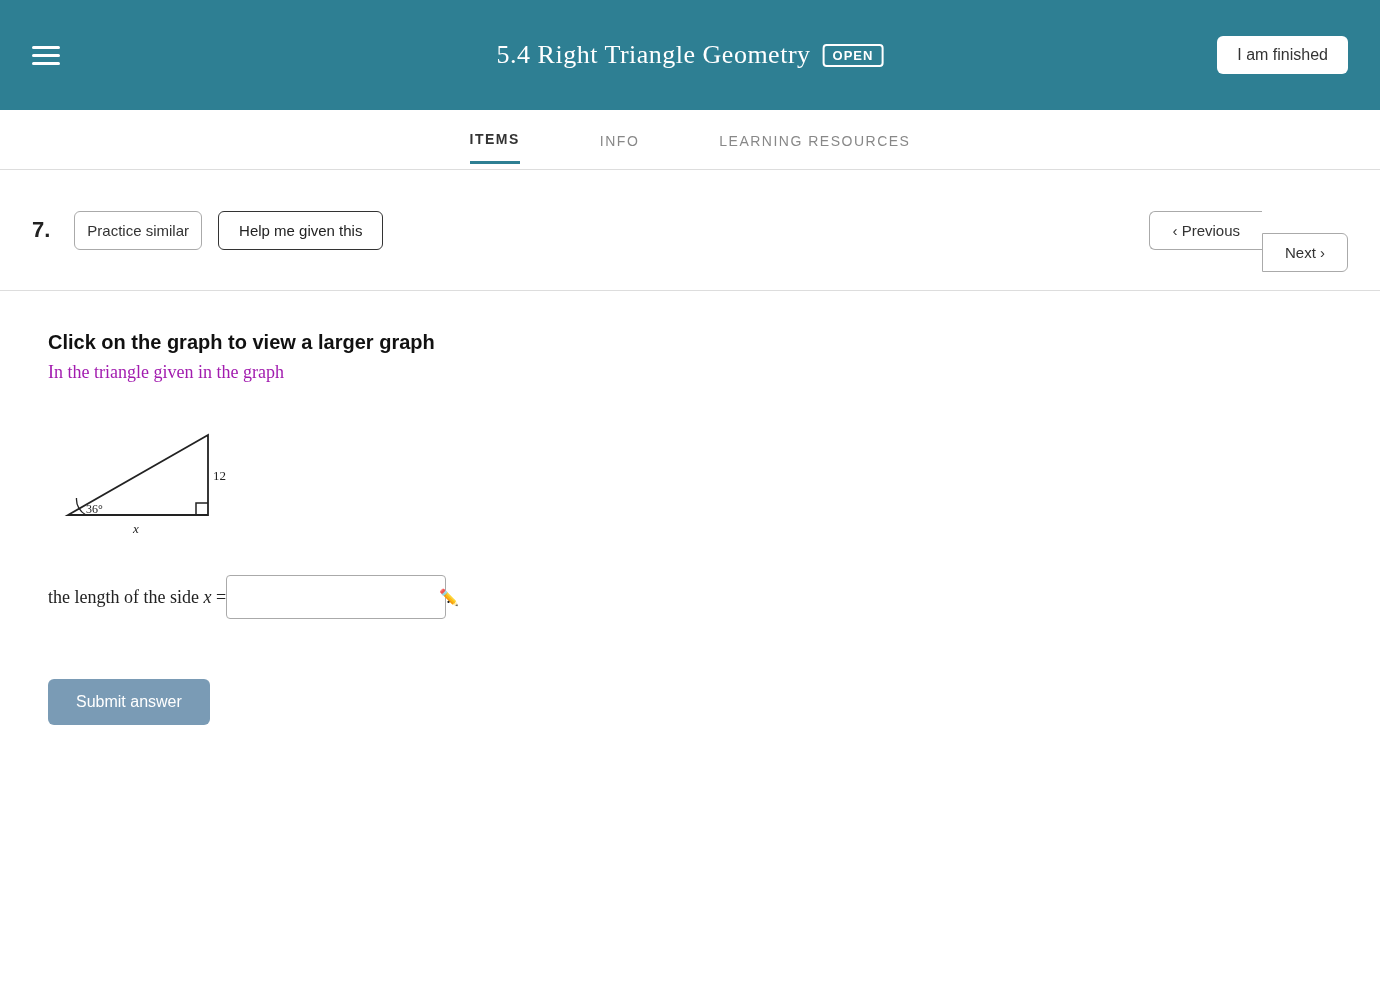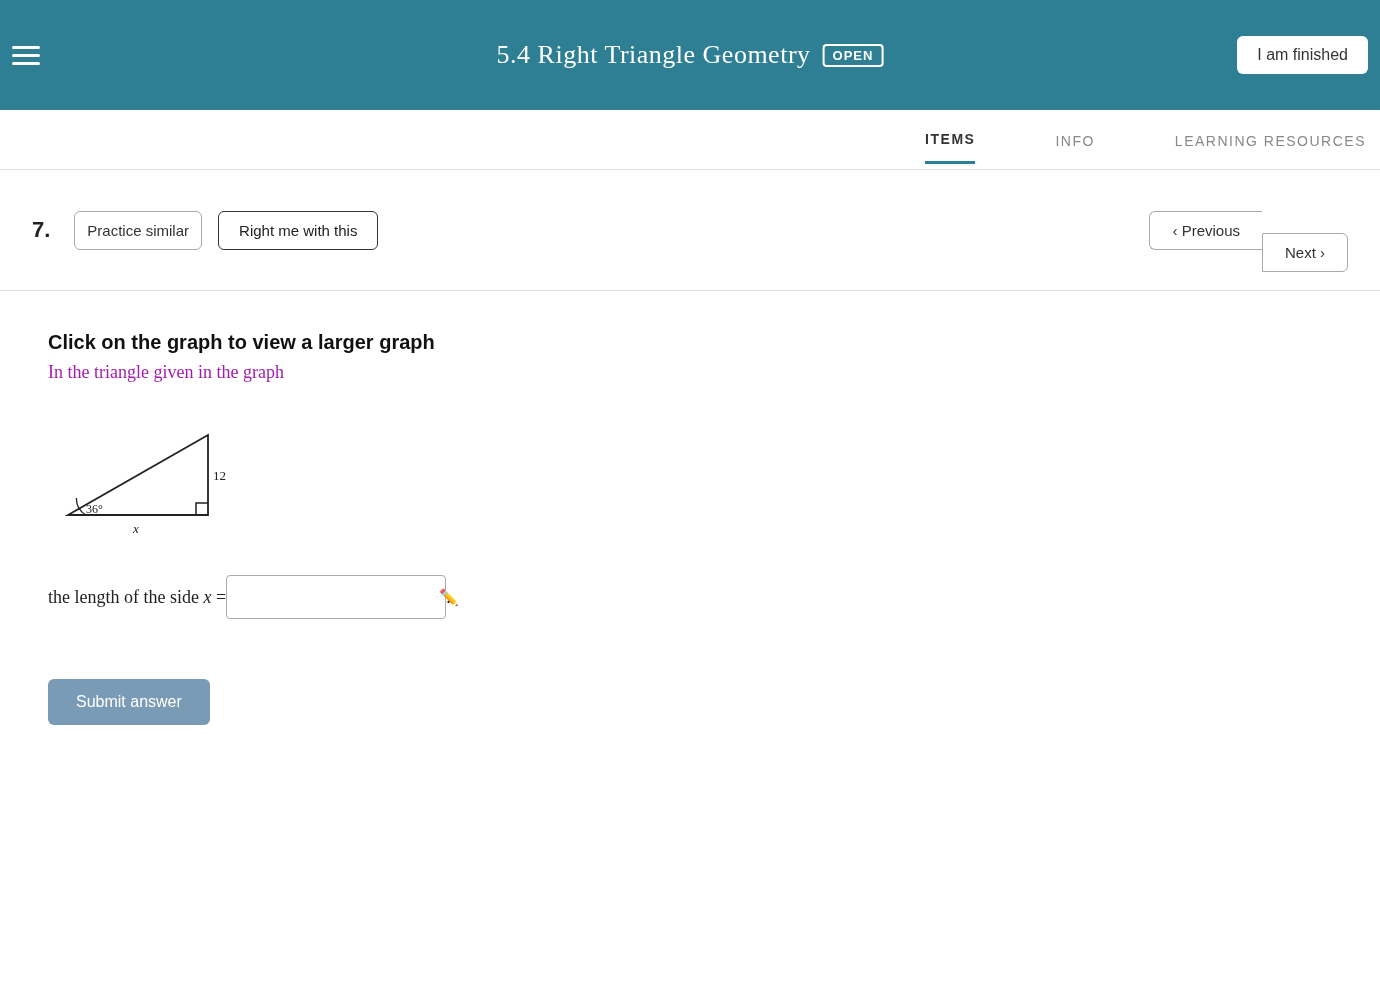--- a/index.html
+++ b/index.html
@@ -2,21 +2,21 @@
 <html><head>
   <meta charset="utf-8">
   <style>
     * { box-sizing: border-box; margin: 0; padding: 0; }
     body { font-family: Georgia, 'Times New Roman', serif; background: #fff; width: 1380px; min-height: 992px; }
 
     
     .header {
       background-color: #2e7f93;
       color: white;
-      padding: 0 12px;
+      padding: 0 32px;
       height: 110px;
       display: flex;
       align-items: center;
       justify-content: space-between;
       position: relative;
     }
     .header-title {
       position: absolute;
       left: 50%;
       transform: translateX(-50%);
@@ -57,23 +57,23 @@
       padding: 10px 20px;
       font-size: 16px;
       cursor: pointer;
       font-family: Arial, sans-serif;
     }
 
     
     .tabs-bar {
       display: flex;
       align-items: center;
-      justify-content: flex-end;
+      justify-content: center;
       gap: 80px;
-      padding: 16px 14px 0 0;
+      padding: 16px 0 0 0;
       border-bottom: 1px solid #ddd;
       height: 60px;
     }
     .tab {
       font-family: Arial, sans-serif;
       font-size: 14px;
       letter-spacing: 1.5px;
       color: #888;
       padding-bottom: 14px;
       cursor: pointer;
@@ -237,21 +237,21 @@
 
 <div class="tabs-bar">
   <div class="tab active">ITEMS</div>
   <div class="tab">INFO</div>
   <div class="tab">LEARNING RESOURCES</div>
 </div>
 
 <div class="toolbar">
   <span class="item-number">7.</span>
   <button class="btn-outline">Practice similar</button>
-  <button class="btn-outline-dark">Right me with this</button>
+  <button class="btn-outline-dark">Help me given this</button>
   <div class="nav-btns">
     <button class="nav-btn">‹ <span>Previous</span></button>
     <button class="nav-btn"><span>Next</span> ›</button>
   </div>
 </div>
 
 <div class="main-content">
   <div class="question-title">Click on the graph to view a larger graph</div>
   <div class="question-subtitle">In the triangle given in the graph</div>
 

